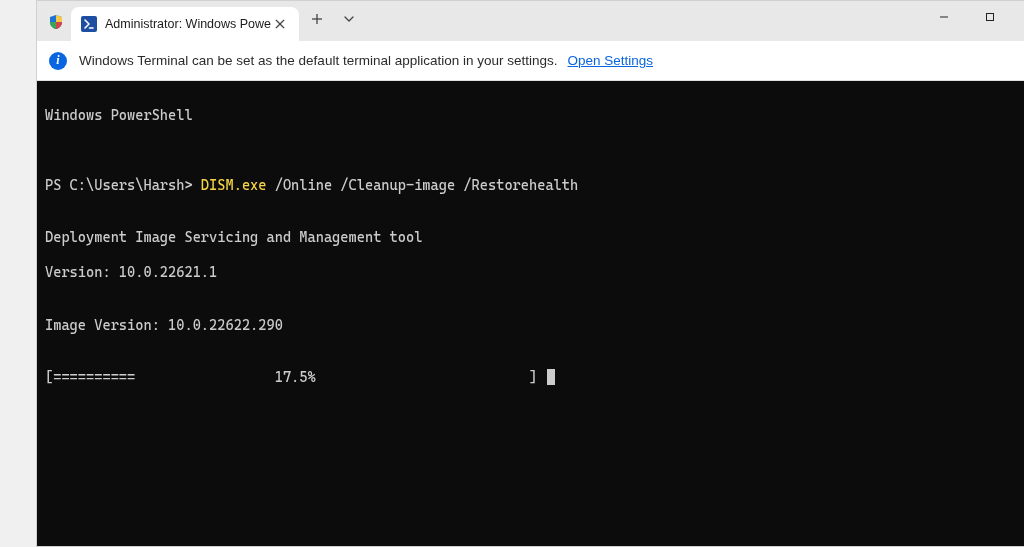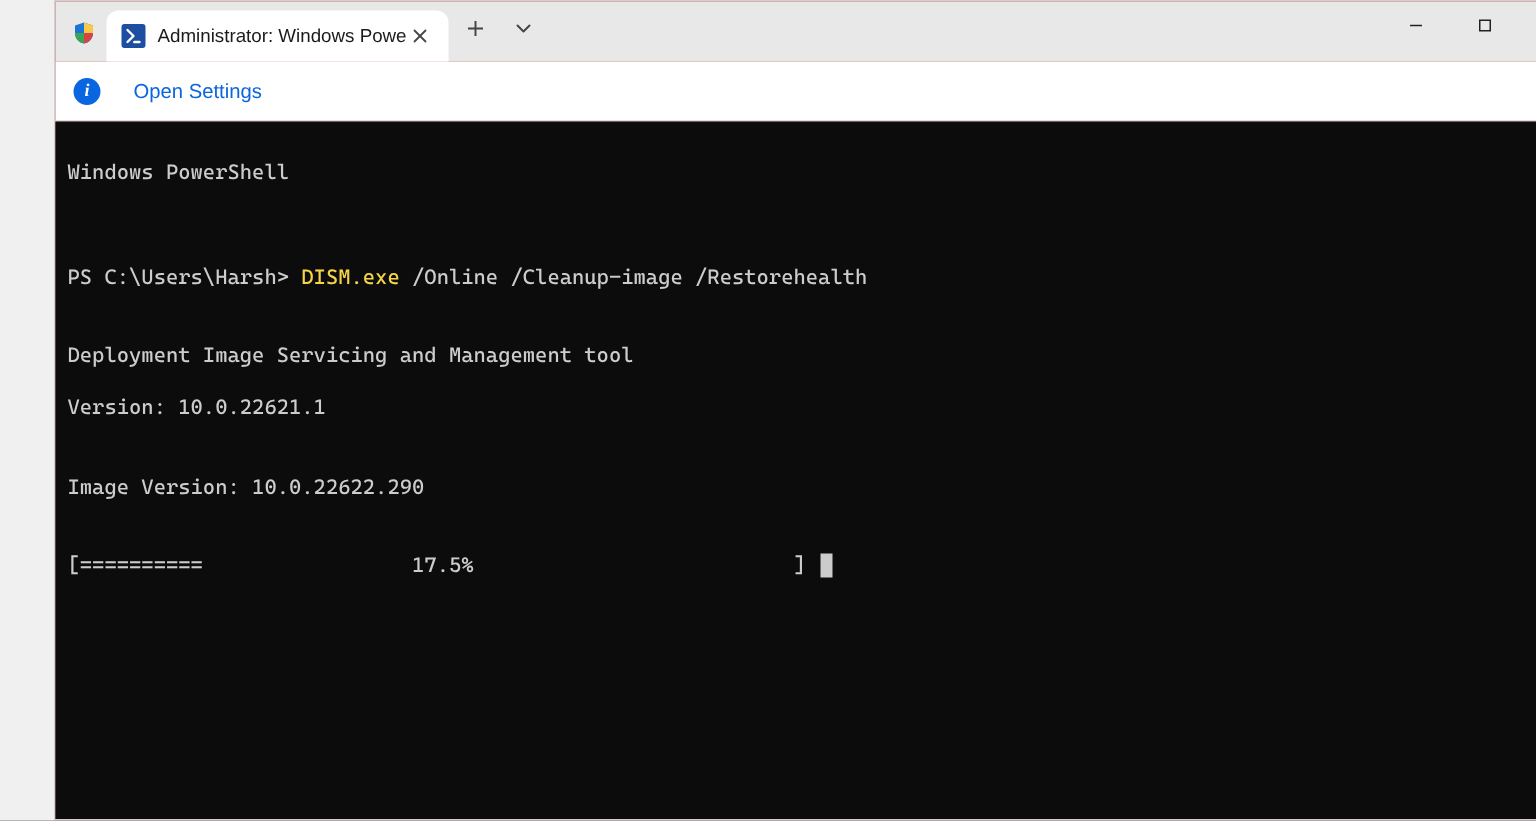--- a/index.html
+++ b/index.html
@@ -32,21 +32,21 @@
   .infobar {
     height: 40px; background: #ffffff; border-bottom: 1px solid #e0e0e0;
     display: flex; align-items: center; padding: 0 12px; font-size: 13.5px; color: #2b2b2b;
   }
   .info-icon {
     width: 18px; height: 18px; border-radius: 50%; background: #0a66e0; color: #fff;
     display: flex; align-items: center; justify-content: center; font-size: 12px; font-weight: bold;
     margin-right: 12px; font-style: italic; font-family: Georgia, serif;
   }
   .infobar .msg { color: #2b2b2b; }
-  .infobar .link { color: #0a66e0; margin-left: 10px; cursor: pointer; }
+  .infobar .link { color: #0a66e0; margin-left: 10px; cursor: pointer; text-decoration: underline; }
   .infobar .dismiss { margin-left: auto; width: 28px; height: 28px; display: flex; align-items: center; justify-content: center; color: #333; border-radius: 4px; font-size: 13px; }
 
   
   .terminal {
     flex: 1; background: #0c0c0c; color: #cccccc;
     font-family: "Cascadia Mono", Consolas, "Courier New", monospace;
     font-size: 14px; line-height: 1.25; padding: 8px 8px; white-space: pre; overflow: hidden;
   }
   .t-line { white-space: pre; }
   .cmd-highlight { color: #f5d547; text-align: center; }
@@ -116,20 +116,21 @@
         <svg width="10" height="10" viewBox="0 0 10 10">
             <line x1="1" y1="1" x2="9" y2="9" stroke="#222" stroke-width="1"></line>
             <line x1="9" y1="1" x2="1" y2="9" stroke="#222" stroke-width="1"></line>
           </svg>
       </div>
     </div>
   </div>
 
   <div class="infobar">
     <span class="info-icon">i</span>
+    <span class="msg">Windows Terminal can be set as the default terminal application in your settings.</span>
     <span class="link">Open Settings</span>
     <span class="dismiss">
       <svg width="10" height="10" viewBox="0 0 10 10">
           <line x1="1" y1="1" x2="9" y2="9" stroke="#333" stroke-width="1.2"></line>
           <line x1="9" y1="1" x2="1" y2="9" stroke="#333" stroke-width="1.2"></line>
         </svg>
     </span>
   </div>
 
   <div class="terminal">

